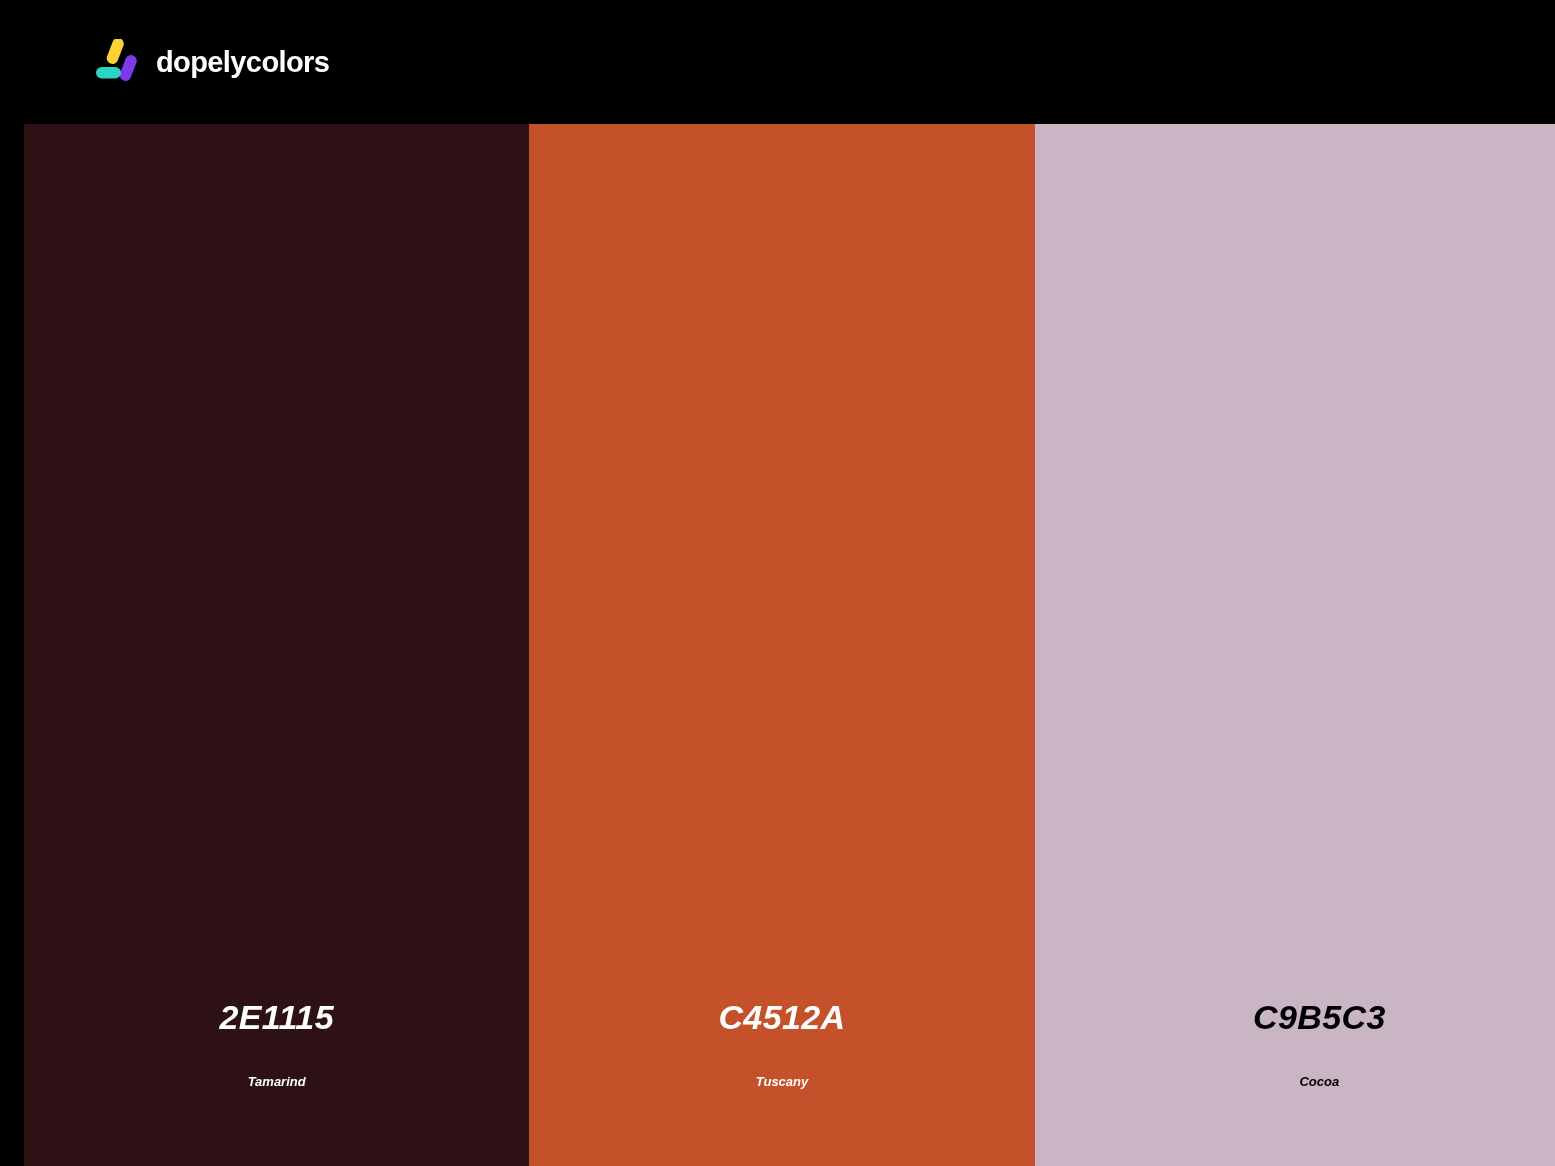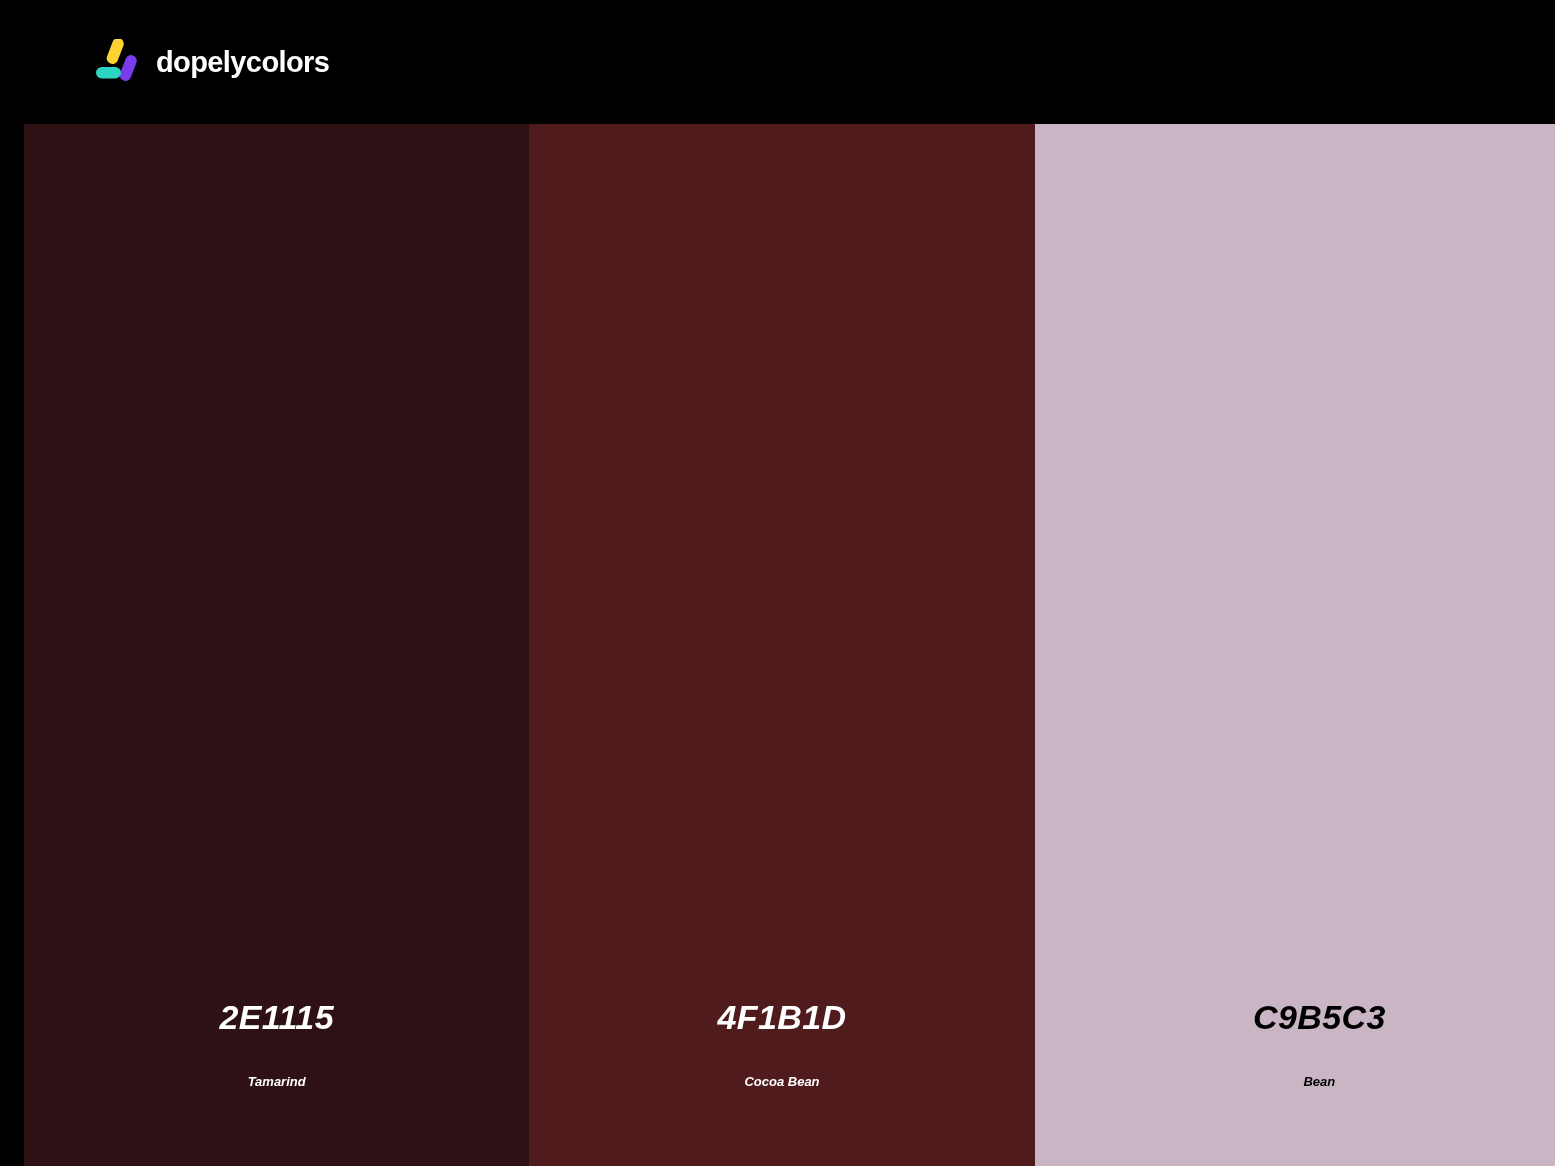--- a/index.html
+++ b/index.html
@@ -111,25 +111,25 @@
     </div>
   </div>
 
   <div class="swatches">
 
     <div class="swatch" style="background:#2E1115;">
       <div class="swatch-hex" style="color:#FFFFFF;">2E1115</div>
       <div class="swatch-name" style="color:#FFFFFF;">Tamarind</div>
     </div>
 
-    <div class="swatch" style="background:#4F1B1D;">
-      <div class="swatch-hex" style="color:#FFFFFF;">4F1B1D</div>
-      <div class="swatch-name" style="color:#FFFFFF;">Cocoa Bean</div>
+
+    <div class="swatch" style="background:#C4512A;">
+      <div class="swatch-hex" style="color:#FFFFFF;">C4512A</div>
+      <div class="swatch-name" style="color:#FFFFFF;">Tuscany</div>
     </div>
-
 
     <div class="swatch" style="background:#C9B5C3;padding-left:32px;">
       <div class="swatch-hex" style="color:#000000;">C9B5C3</div>
-      <div class="swatch-name" style="color:#000000;">Bean</div>
+      <div class="swatch-name" style="color:#000000;">Cocoa</div>
     </div>
 
   </div>
 </div>
 
 </body></html>

